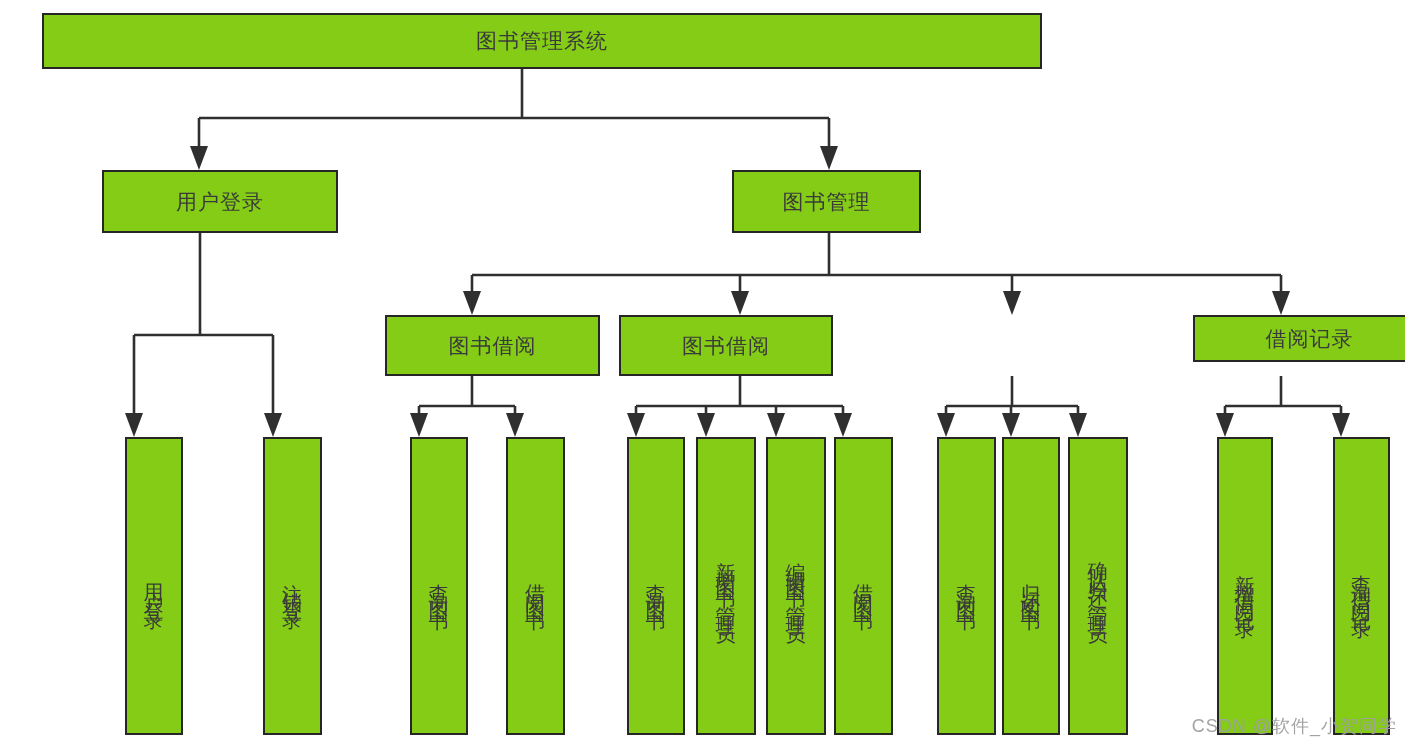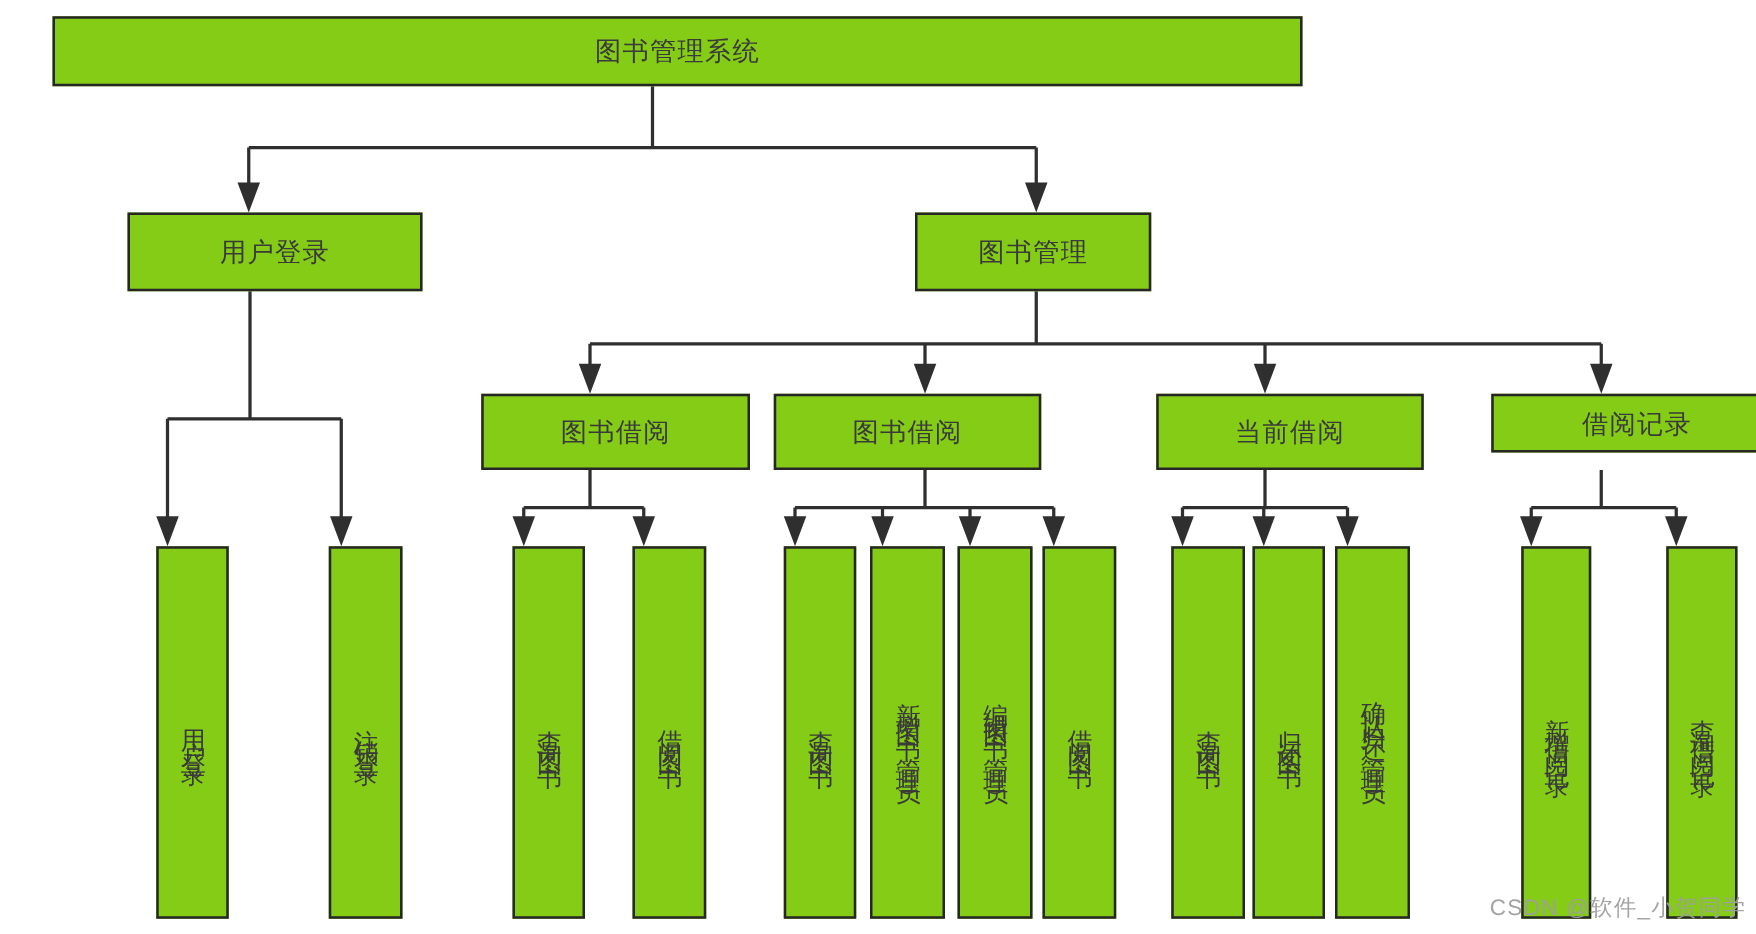--- a/index.html
+++ b/index.html
@@ -109,21 +109,20 @@
     </g>
   </svg>
 
   <div class="box h" style="left:22px; top:13px; width:1000px; height:56px;">图书管理系统</div>
 
   <div class="box h" style="left:82px; top:170px; width:236px; height:63px;">用户登录</div>
   <div class="box h" style="left:712px; top:170px; width:189px; height:63px;">图书管理</div>
 
   <div class="box h" style="left:365px; top:315px; width:215px; height:61px;">图书借阅</div>
   <div class="box h" style="left:599px; top:315px; width:214px; height:61px;">图书借阅</div>
-  <div class="box h" style="left:905px; top:315px; width:214px; height:61px;">当前借阅</div>
   <div class="box h" style="left:1173px; top:315px; width:217px; height:47px;padding-left:16px;">借阅记录</div>
 
   <div class="box v" style="left:105px; top:437px; width:58px; height:298px;">
     <span class="vtext">用户登录</span>
   </div>
   <div class="box v" style="left:243px; top:437px; width:59px; height:298px;">
     <span class="vtext">注销登录</span>
   </div>
 
   <div class="box v" style="left:390px; top:437px; width:58px; height:298px;">

